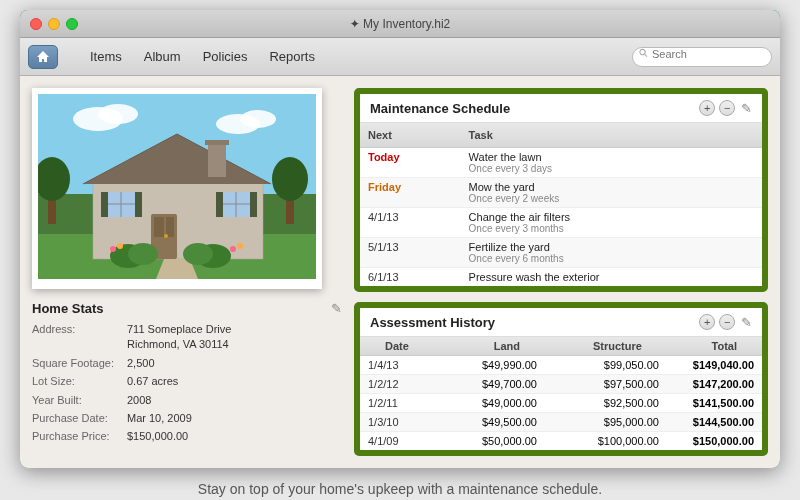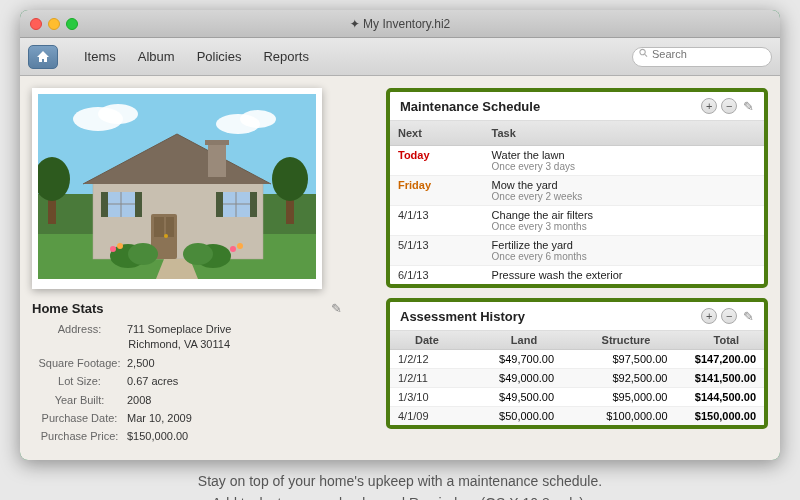--- a/index.html
+++ b/index.html
@@ -56,21 +56,21 @@
     }
 
     
     .toolbar {
       background: linear-gradient(to bottom, #e8e8e8, #d4d4d4);
       height: 38px;
       display: flex;
       align-items: center;
       padding: 0 8px;
       border-bottom: 1px solid #b0b0b0;
-      gap: 10px;
+      gap: 16px;
     }
 
     .home-btn {
       background: linear-gradient(to bottom, #7a9fc2, #5a7fa2);
       border: 1px solid #4a6f92;
       border-radius: 5px;
       width: 30px;
       height: 24px;
       display: flex;
       align-items: center;
@@ -165,21 +165,20 @@
       color: #888;
       font-size: 13px;
       cursor: pointer;
     }
 
     .stat-row {
       display: flex;
       font-size: 11px;
       margin-bottom: 3px;
       line-height: 1.4;
-      text-align: center;
     }
 
     .stat-label {
       color: #666;
       width: 95px;
       flex-shrink: 0;
     }
 
     .stat-value {
       color: #333;
@@ -194,24 +193,23 @@
     
     .right-panel {
       flex: 1;
       display: flex;
       flex-direction: column;
       gap: 10px;
     }
 
     .panel-card {
       background: white;
-      border: 4px solid #4d7c0f;
+      border: 6px solid #4d7c0f;
       border-radius: 5px;
       overflow: hidden;
-      margin-left: 32px;
     }
 
     .panel-header {
       display: flex;
       align-items: center;
       justify-content: space-between;
       padding: 6px 10px;
       border-bottom: 1px solid #ddd;
     }
 
@@ -553,20 +551,26 @@
           <thead>
             <tr>
               <th>Date</th>
               <th>Land</th>
               <th>Structure</th>
               <th>Total</th>
             </tr>
           </thead>
           <tbody>
             <tr>
+              <td>1/4/13</td>
+              <td>$49,990.00</td>
+              <td>$99,050.00</td>
+              <td class="total-col">$149,040.00</td>
+            </tr>
+            <tr>
               <td>1/2/12</td>
               <td>$49,700.00</td>
               <td>$97,500.00</td>
               <td class="total-col">$147,200.00</td>
             </tr>
             <tr>
               <td>1/2/11</td>
               <td>$49,000.00</td>
               <td>$92,500.00</td>
               <td class="total-col">$141,500.00</td>

